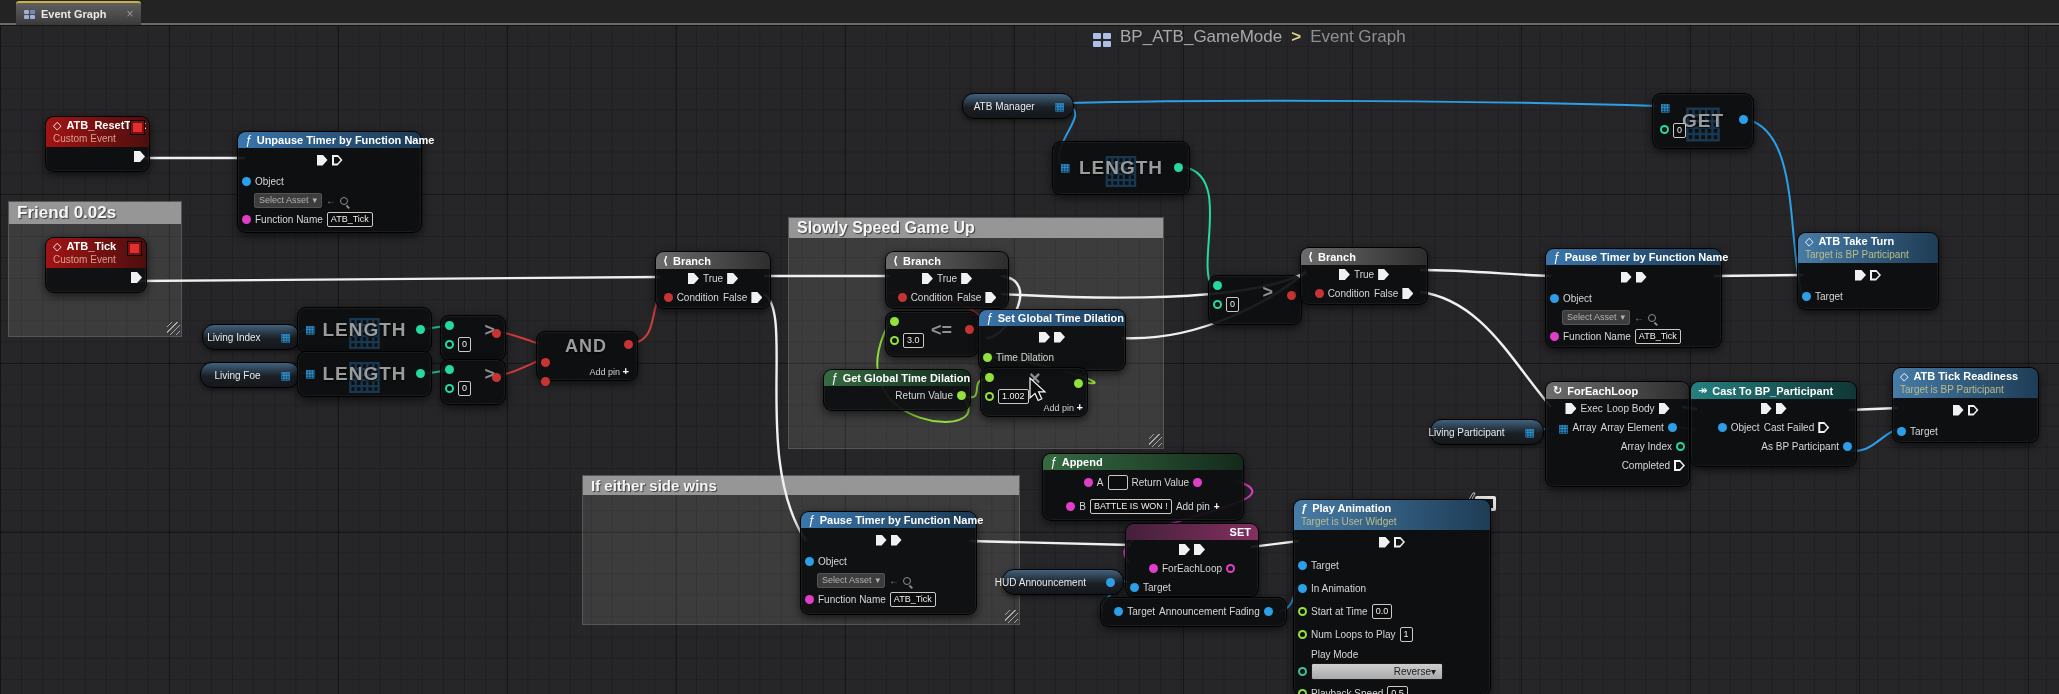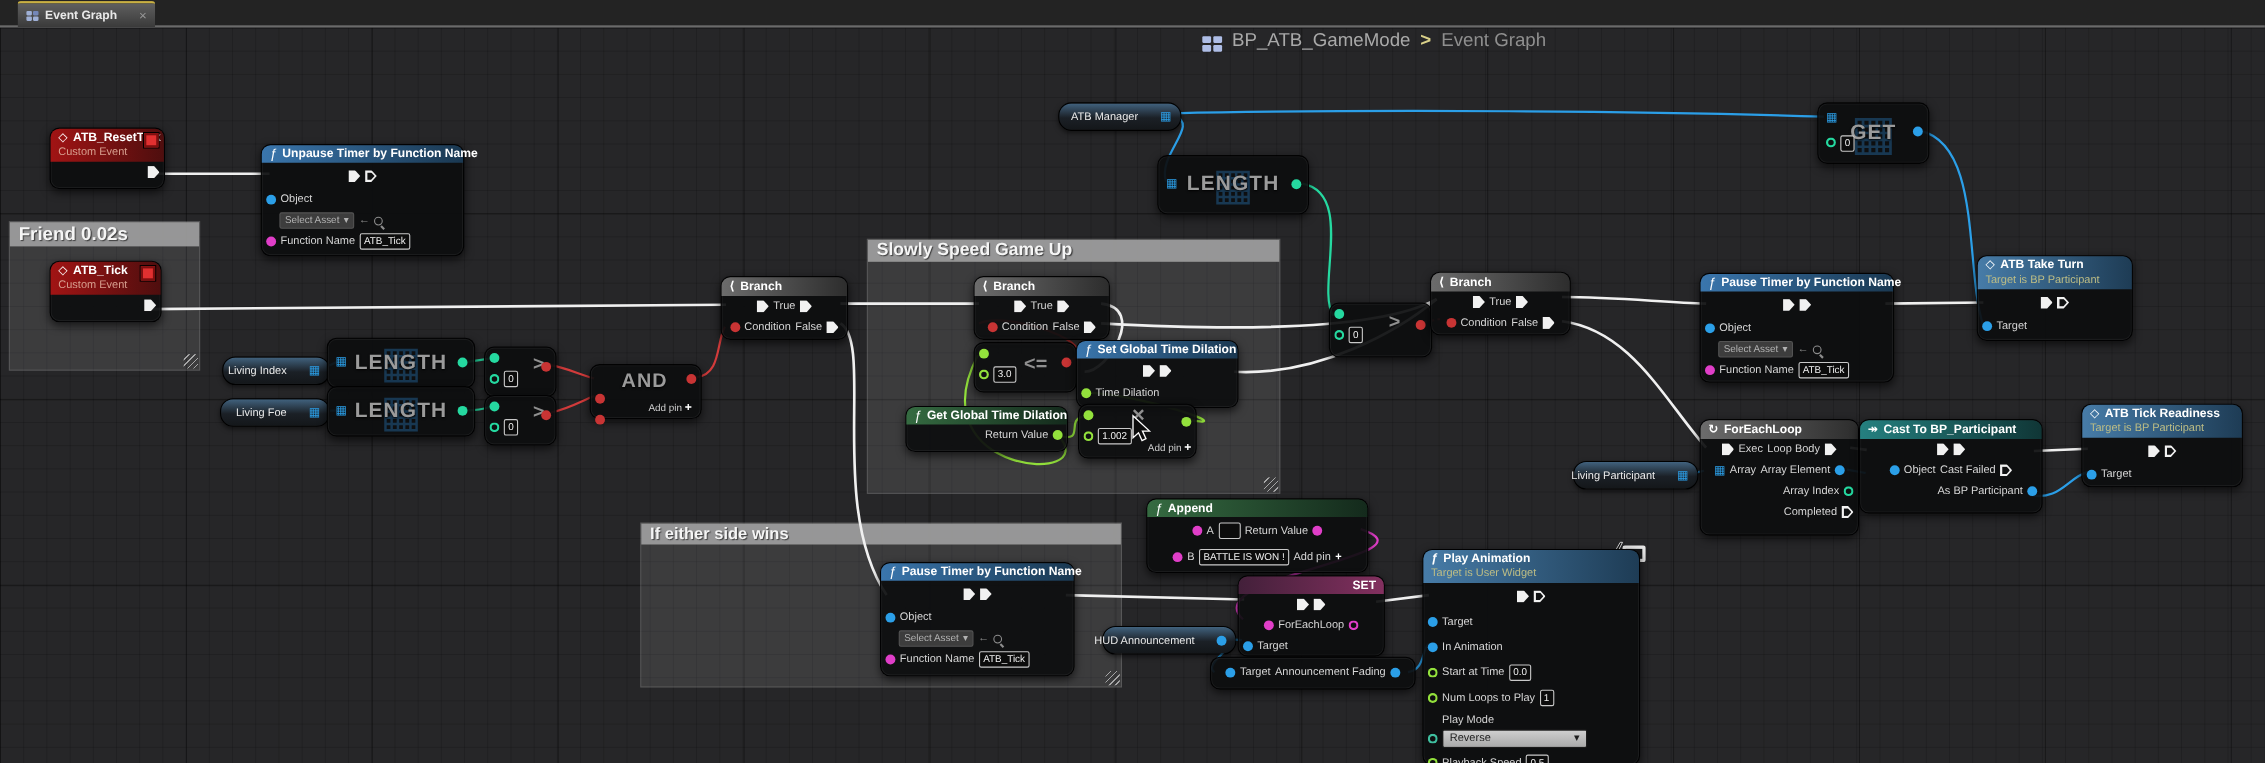--- a/index.html
+++ b/index.html
@@ -67,21 +67,21 @@
   .wm{position:absolute;font-size:40px;color:rgba(45,140,220,.33);line-height:40px;pointer-events:none}
   .capn{position:relative;font-weight:bold;color:#9b9b9b;letter-spacing:1px;font-size:19px;text-shadow:0 1px 2px #000}
   .op{position:absolute;font-weight:bold;color:#8f8f8f;font-size:18px;line-height:16px}
   .addpin{position:absolute;font-size:9px;color:#cfcfcf}
   .addpin b{color:#fff;font-size:11px}
   
   .fld{background:#0c0c0c;border:1px solid #c9c9c9;border-radius:2px;padding:0 3px;color:#efefef;font-size:9px;height:13px;line-height:13px;white-space:nowrap}
   .dd{background:#3d3d3d;border:1px solid #535353;color:#b2b2b2;font-size:9px;height:13px;line-height:13px;
       padding:0 4px;border-radius:2px;display:inline-flex;gap:4px;align-items:center;white-space:nowrap}
   .dd-light{background:linear-gradient(180deg,#cfcfcf,#a9a9a9);border:1px solid #1a1a1a;color:#1d1d1d;font-size:10px;height:15px;line-height:15px;
-      padding:0 6px;border-radius:2px;display:flex;justify-content:space-between;align-items:center}
+      padding:0 6px;border-radius:2px;display:flex;justify-content:flex-end;align-items:center}
   .mini{color:#8d8d8d;font-size:10px}
   .mag{width:6px;height:6px;border:1.5px solid #8d8d8d;border-radius:50%;position:relative;display:inline-block;flex:none}
   .mag::after{content:"";position:absolute;width:4px;height:1.5px;background:#8d8d8d;transform:rotate(45deg);left:5px;top:8px}
   .lab{white-space:nowrap}
   .sub-ind{padding-left:16px}
   
   .cap{position:absolute;z-index:3;height:24px;border-radius:12px;border:1px solid #000;
        background:linear-gradient(180deg,#41627e 0%,#1b2026 55%,#14171a 100%);
        box-shadow:0 2px 5px rgba(0,0,0,.55);display:flex;align-items:center;justify-content:flex-end;
        gap:20px;padding:0 8px;color:#eaeaea;font-size:10px;white-space:nowrap}

